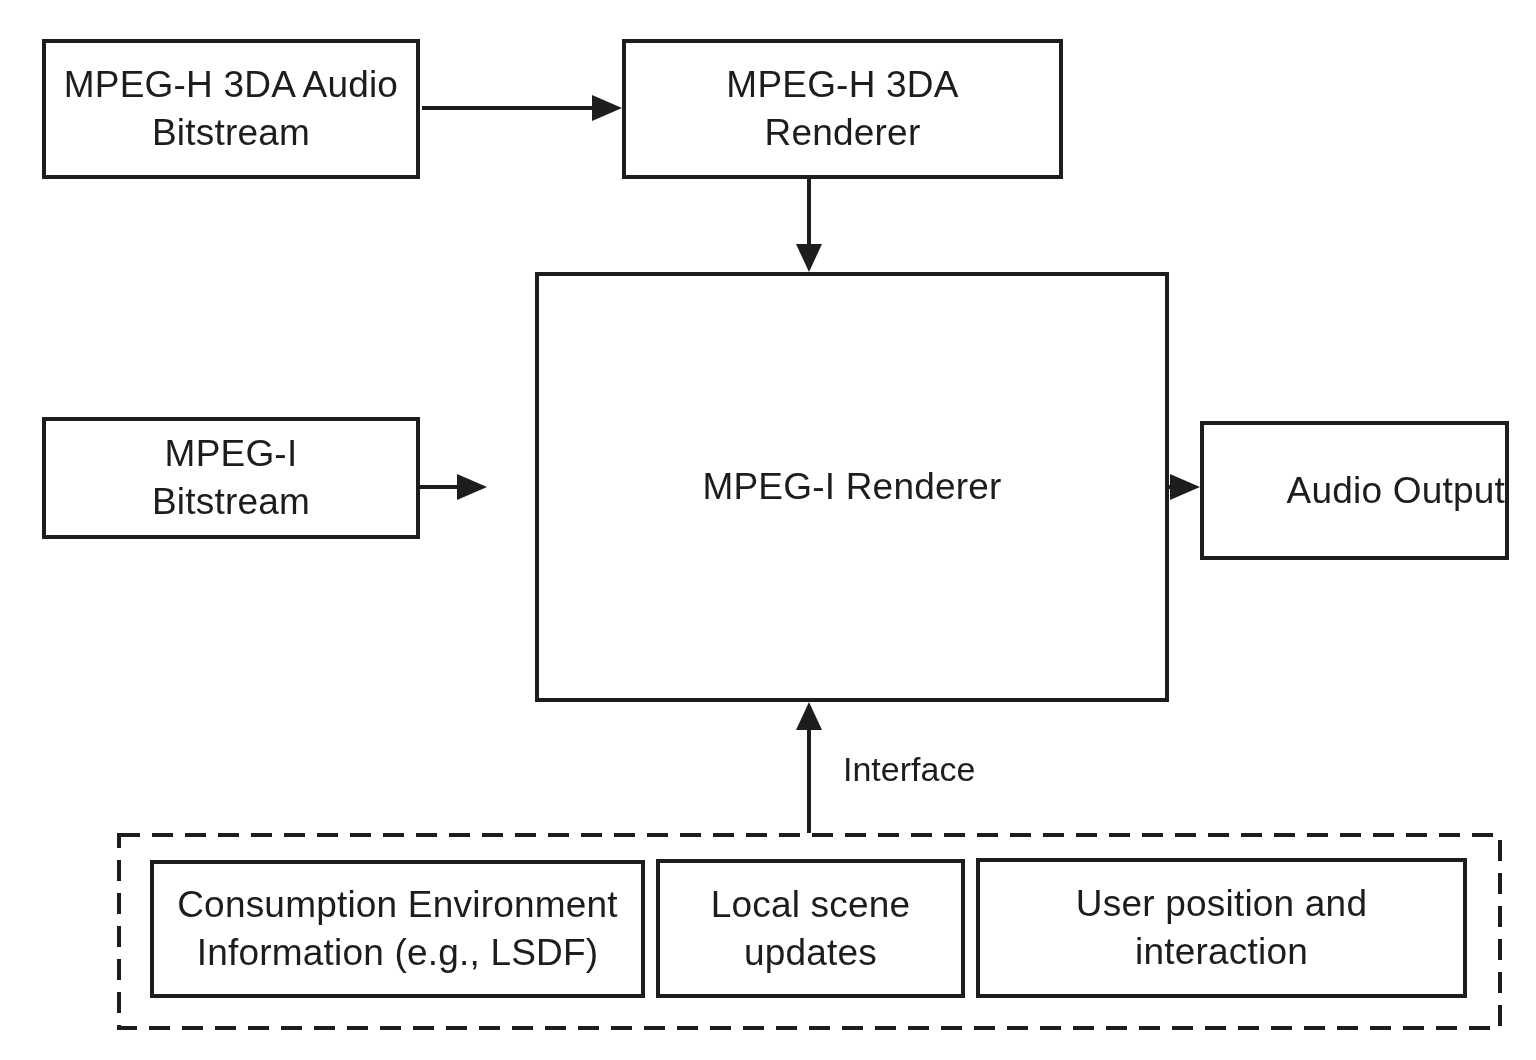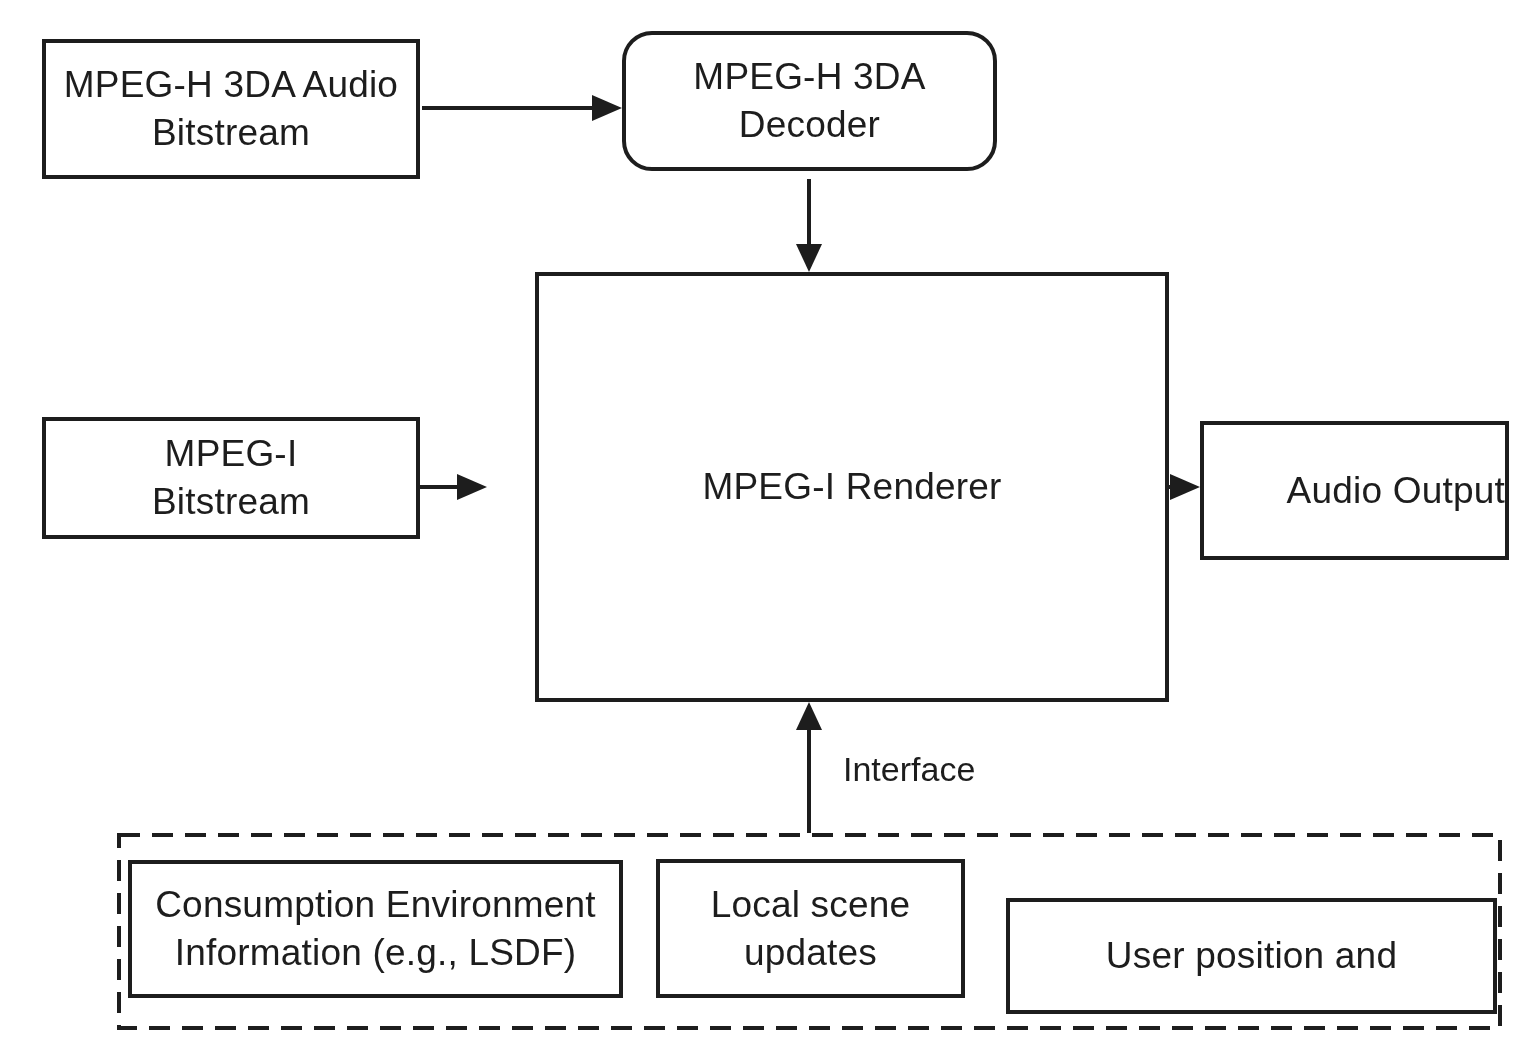--- a/index.html
+++ b/index.html
@@ -51,27 +51,27 @@
     align-items:center;
     justify-content:center;
     text-align:center;
     font-size:37px;
     line-height:48px;
     letter-spacing:0.2px;
   }
   .node span{ display:block; white-space:nowrap; }
 
   .node-a{ left:42px;   top:39px;  width:378px; height:140px; }
-  .node-b{ left:622px;  top:31px;  width:375px; height:140px;border-radius:30px; }
+  .node-b{ left:622px;  top:39px;  width:441px; height:140px; }
   .node-c{ left:42px;   top:417px; width:378px; height:122px; }
   .node-d{ left:487px;  top:272px; width:634px; height:430px;margin-left:48px; }
   .node-e{ left:1200px; top:421px; width:309px; height:139px;align-items:flex-end; }
-  .node-f{ left:128px;  top:860px; width:495px; height:138px; }
+  .node-f{ left:150px;  top:860px; width:495px; height:138px; }
   .node-g{ left:656px;  top:859px; width:309px; height:139px; }
-  .node-h{ left:1006px;  top:858px; width:491px; height:116px;margin-top:40px; }
+  .node-h{ left:976px;  top:858px; width:491px; height:140px; }
 
   .edge-label{
     position:absolute;
     left:843px;
     top:747px;
     font-size:34px;
     line-height:44px;
     white-space:nowrap;
     text-align:right;
   }
@@ -101,21 +101,21 @@
     <polygon class="arrowhead" points="809,702 796,730 822,730"></polygon>
   </svg>
 
   <div class="node node-a">
     <span>MPEG-H 3DA Audio</span>
     <span>Bitstream</span>
   </div>
 
   <div class="node node-b">
     <span>MPEG-H 3DA</span>
-    <span>Decoder</span>
+    <span>Renderer</span>
   </div>
 
   <div class="node node-c">
     <span>MPEG-I</span>
     <span>Bitstream</span>
   </div>
 
   <div class="node node-d">
     <span>MPEG-I Renderer</span>
   </div>
@@ -129,17 +129,18 @@
     <span>Information (e.g., LSDF)</span>
   </div>
 
   <div class="node node-g">
     <span>Local scene</span>
     <span>updates</span>
   </div>
 
   <div class="node node-h">
     <span>User position and</span>
+    <span>interaction</span>
   </div>
 
   <span class="edge-label">Interface</span>
 
 </div>
 
 </body></html>

